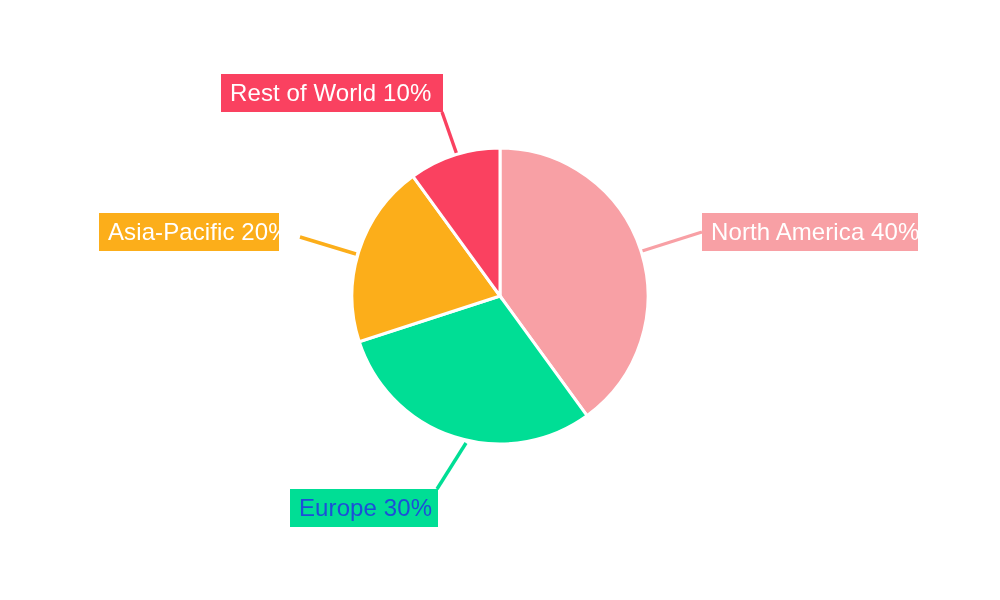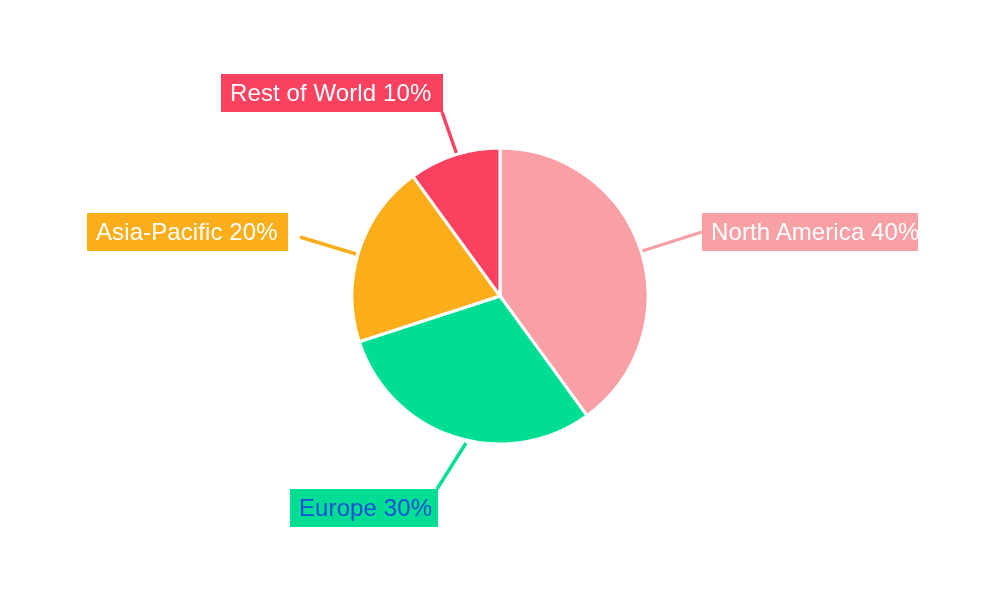--- a/index.html
+++ b/index.html
@@ -45,23 +45,23 @@
     width: 216px;
     height: 38px;
   }
   #label-europe {
     left: 290px;
     top: 489px;
     width: 148px;
     height: 38px;
   }
   #label-asia-pacific {
-    left: 87px;
+    left: 99px;
     top: 213px;
-    width: 201px;
+    width: 180px;
     height: 38px;
   }
   #label-rest-of-world {
     left: 221px;
     top: 74px;
     width: 222px;
     height: 38px;
   }
 </style>
 </head>

